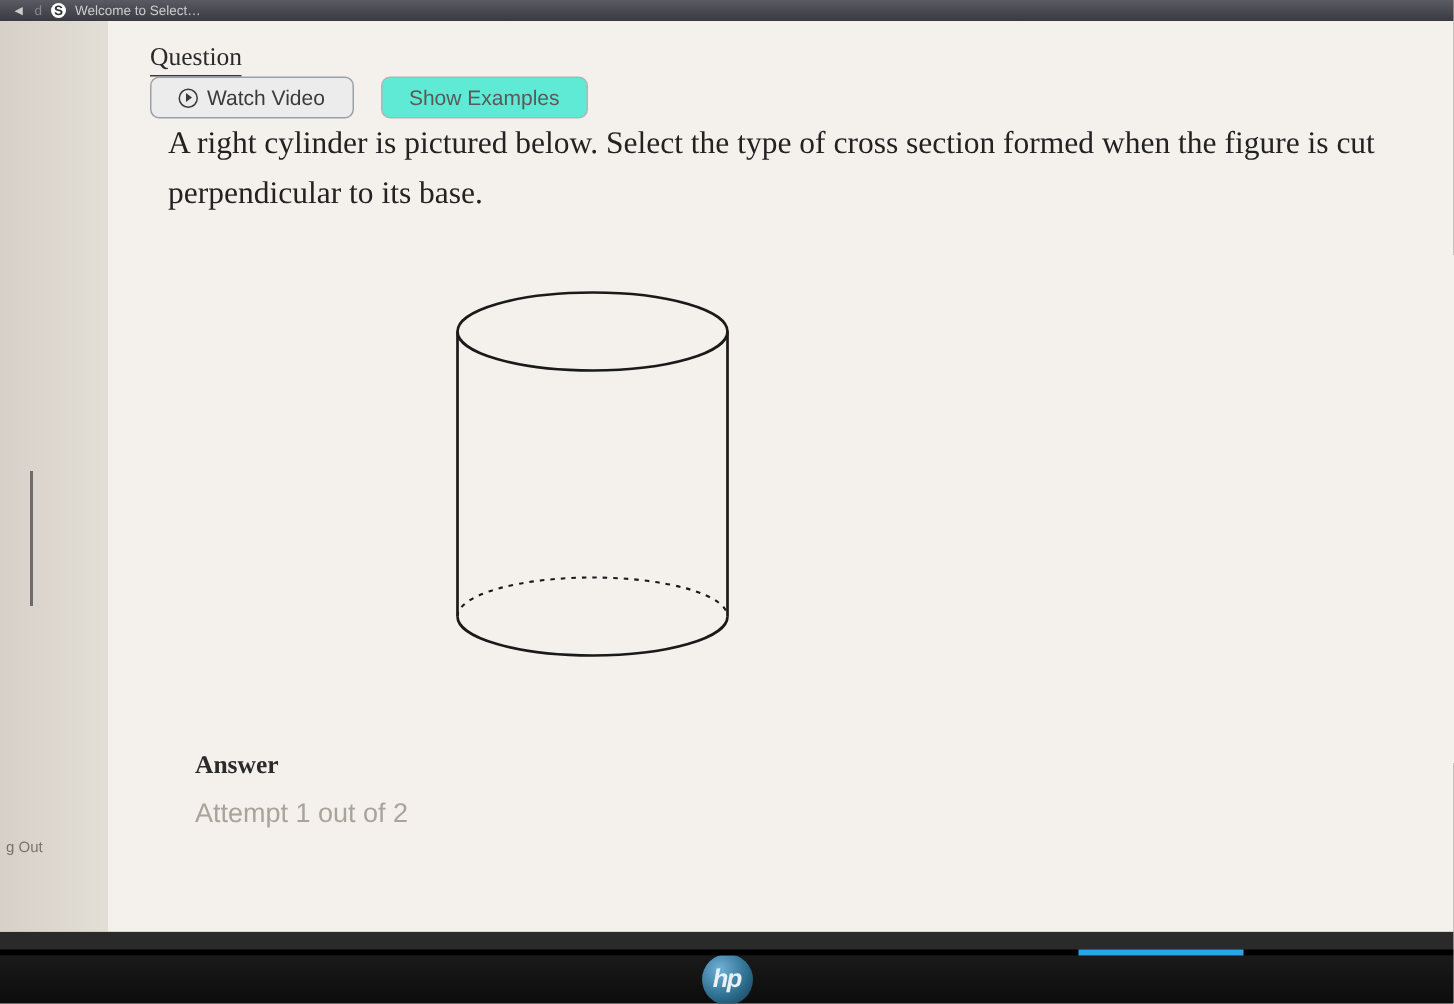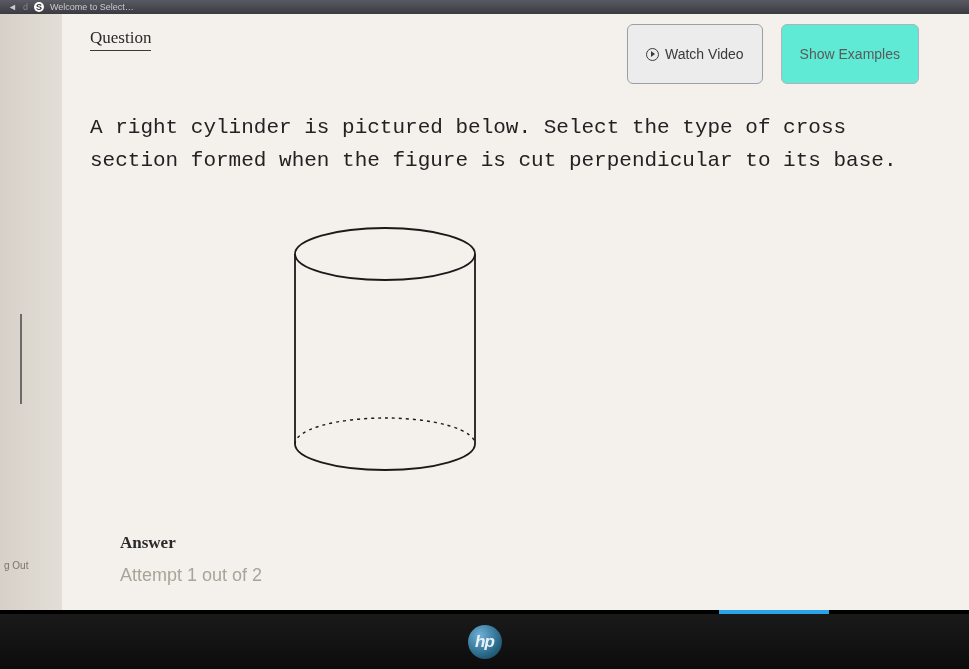--- a/index.html
+++ b/index.html
@@ -29,21 +29,21 @@
   .browser-bar .tab-text { color:#ccc; }
 
   .page-wrap {
     flex: 1;
     display: flex;
     background: #eae6df;
     position: relative;
   }
 
   .left-gutter {
-    width: 62px;
+    width: 72px;
     background: linear-gradient(to right, #d6d0c8, #e4dfd6);
     position: relative;
   }
   .left-gutter .out-label {
     position: absolute;
     bottom: 50px;
     left: 4px;
     font-size: 10px;
     color: #7a7468;
     font-family: Arial, sans-serif;
@@ -59,59 +59,60 @@
     flex: 1;
     background: #f4f1ec;
     padding: 10px 40px 20px 28px;
     position: relative;
   }
 
   .top-row {
     display: flex;
     align-items: flex-start;
     justify-content: space-between;
-    margin-bottom: 28px;
+    flex-direction: column;
   }
   .q-label {
     font-family: Georgia, serif;
     font-size: 17px;
     color: #2a2a2a;
     border-bottom: 1.5px solid #3a3a3a;
     padding-bottom: 2px;
     margin-top: 4px;
   }
   .top-buttons { display:flex; gap:18px; margin-right: 10px;}
   .pill-btn {
     border: 1.5px solid #9aa0a8;
     border-radius: 6px;
-    padding: 21px 18px;
+    padding: 5px 18px;
     font-family: Arial, sans-serif;
     font-size: 14px;
     color: #3a3a3a;
     background: #ececec;
     display:flex; align-items:center; gap:6px;
     cursor:pointer;
   }
   .pill-btn.secondary { color:#5a5a5a; border-color:#b0b4ba; background:#5eead4;}
   .play-ico {
     width:13px; height:13px; border:1.5px solid #3a3a3a; border-radius:50%;
     display:flex; align-items:center; justify-content:center;
   }
   .play-ico::after {
     content:""; display:block; width:0; height:0;
     border-left:4px solid #3a3a3a; border-top:3px solid transparent; border-bottom:3px solid transparent;
     margin-left:1px;
   }
 
   .prompt {
-    font-family: Liberation Mono, monospace;
+    font-family: Liberation Serif, serif;
     font-size: 21px;
     color: #222;
     line-height: 1.55;
     max-width: 880px;
+    margin-left: 12px;
   }
 
   .figure-area {
     height: 330px;
     display:flex;
     align-items:center;
     padding-left: 190px;
     padding-top: 20px;
   }
   .cylinder-svg { display:block; }
@@ -132,21 +133,21 @@
   }
   .attempt {
     font-family: Arial, sans-serif;
     font-size: 18px;
     color: #a8a49a;
   }
 
   .bezel {
     position:absolute;
     left:0; right:0; bottom:0;
-    height:55px;
+    height:32px;
     background: linear-gradient(#1a1a1a, #0c0c0c);
     display:flex;
     align-items:center;
     justify-content:center;
   }
   .bezel::before {
     content:"";
     position:absolute;
     top:-4px; left:0; right:0; height:4px;
     background:#000;

